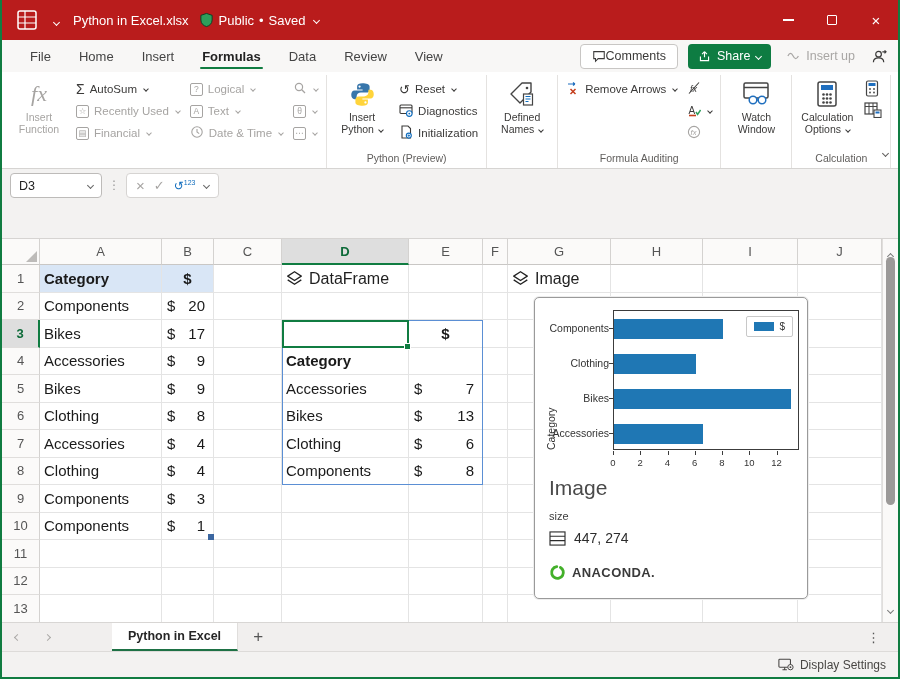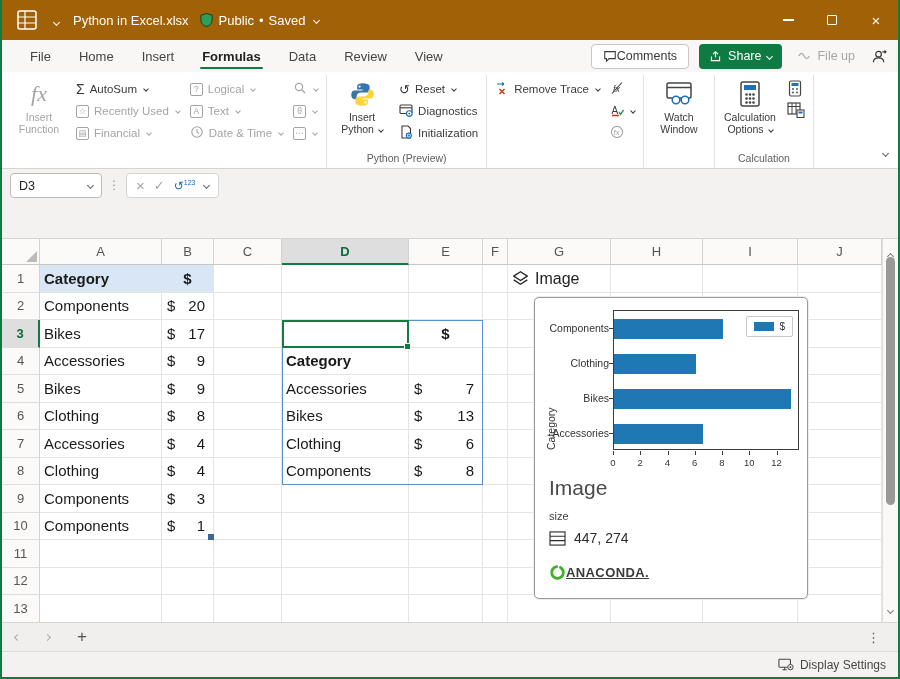--- a/index.html
+++ b/index.html
@@ -2,21 +2,21 @@
 <html><head>
 <meta charset="utf-8">
 <style>
   * { margin:0; padding:0; box-sizing:border-box; }
   body { font-family:"Liberation Sans", sans-serif; background:#e8e8e8; }
   #app { position:relative; width:900px; height:679px; background:#F3F2F1;
          border-left:2px solid #107C41; border-right:2px solid #107C41; border-bottom:2px solid #107C41;
          overflow:hidden; }
 
   
-  .titlebar { height:40px; background:#a16207; display:flex; align-items:center; color:#fff; padding:0 0 0 14px; }
+  .titlebar { height:40px; background:#b91c1c; display:flex; align-items:center; color:#fff; padding:0 0 0 14px; }
   .excel-logo { width:22px; height:22px; display:flex; align-items:center; justify-content:center; }
   .qat-chev { margin:0 14px 0 16px; }
   .chev { display:inline-block; width:5px; height:5px; border-right:1.4px solid currentColor; border-bottom:1.4px solid currentColor; transform:rotate(45deg); }
   .chev.up { transform:rotate(225deg); }
   .chev.left { transform:rotate(135deg); }
   .chev.right { transform:rotate(-45deg); }
   .doc-title { font-size:13px; margin-right:10px; }
   .privacy { display:flex; align-items:center; gap:5px; font-size:13px; }
   .privacy .chev { margin-left:4px; }
   .win-controls { margin-left:auto; display:flex; height:40px; }
@@ -107,21 +107,21 @@
   .ytick { position:absolute; width:4px; height:1px; background:#3c3c3c; }
   .xtick { position:absolute; width:1px; height:4px; background:#3c3c3c; }
   .xtick-label { position:absolute; font-size:9.5px; color:#333; transform:translateX(-50%); }
   .chart-ylabel { position:absolute; left:2px; top:4px; height:140px; display:flex; align-items:center; writing-mode:vertical-rl; transform:rotate(180deg); font-size:10.5px; color:#333; }
   .legend { position:absolute; right:5px; top:5px; border:1px solid #C8C8C8; border-radius:2px; background:#fff; display:flex; align-items:center; gap:5px; padding:4px 7px; }
   .legend .swatch { width:20px; height:9px; }
   .legend .ltext { font-size:10px; color:#333; }
   .img-heading { position:absolute; left:14px; top:178px; font-size:21px; color:#4a4a4a; }
   .img-sizelabel { position:absolute; left:14px; top:212px; font-size:11px; color:#3c3c3c; }
   .img-sizerow { position:absolute; left:14px; top:232px; display:flex; align-items:center; gap:8px; font-size:14px; color:#2c2c2c; }
-  .img-brand { position:absolute; left:14px; top:266px; display:flex; align-items:center; font-size:13px; font-weight:bold; letter-spacing:0.4px; color:#3A3A3A;text-decoration:underline; }
+  .img-brand { position:absolute; left:14px; top:266px; display:flex; align-items:center; gap:6px; font-size:13px; font-weight:bold; letter-spacing:0.4px; color:#3A3A3A; }
 
   
   .vscroll { position:absolute; left:880px; top:0; width:16px; height:384px; background:#FAF9F8; border-left:1px solid #E0DEDC; }
   .varrow { position:absolute; left:5px; color:#7a7a7a; }
   .vthumb { position:absolute; left:3px; width:9px; border-radius:5px; background:#9B9998; }
 
   
   .tabbar { height:29px; background:#F1EFEE; border-top:1px solid #D8D6D4; display:flex; align-items:stretch; }
   .tnav { width:30px; display:flex; align-items:center; justify-content:center; color:#ABA9A7; }
   .sheet-tab { margin-left:50px; background:#fff; display:flex; align-items:center; padding:0 16px; font-size:12.5px; font-weight:bold; color:#262626; border-bottom:2.5px solid #1E7145; border-right:1px solid #E0DEDC; }
@@ -187,21 +187,21 @@
         <svg width="13" height="13" viewBox="0 0 16 16">
             <path d="M8 9 V2 M8 2 L5 5 M8 2 l3 3 M3 8 v5 h10 V8" fill="none" stroke="#fff" stroke-width="1.4"></path>
           </svg>
         <span>Share</span>
         <span class="chev"></span>
       </div>
       <div class="btn-catchup">
         <svg width="14" height="10" viewBox="0 0 16 10">
             <path d="M1 5 q3 -6 6 0 q3 6 6 0" fill="none" stroke="#A8A6A4" stroke-width="1.4"></path>
           </svg>
-        <span>File up</span>
+        <span>Insert up</span>
       </div>
       <div class="people-btn">
         <svg width="17" height="15" viewBox="0 0 18 16">
             <circle cx="8" cy="5.5" r="3" fill="none" stroke="#3b3a39" stroke-width="1.3"></circle>
             <path d="M2.5 14 c0-3 2.5-4.5 5.5-4.5 s5.5 1.5 5.5 4.5" fill="none" stroke="#3b3a39" stroke-width="1.3"></path>
             <path d="M12 3 l4 0 m-1.6-1.6 L16 3 l-1.6 1.6" fill="none" stroke="#3b3a39" stroke-width="1.2"></path>
           </svg>
       </div>
     </div>
   </div>
@@ -308,27 +308,44 @@
                   <path d="M9.8 9.4 v2.4 M8.6 10.6 h2.4" stroke="#0F6CBD" stroke-width="0.9"></path>
                 </svg></span>
               <span class="rtext">Initialization</span>
             </div>
           </div>
         </div>
         <div class="rlabel">Python (Preview)</div>
       </div>
       <div class="rgroup">
         <div class="ritems">
+          <div class="rbig">
+            <span class="ricon">
+              <svg width="26" height="26" viewBox="0 0 26 26">
+                <path d="M13 2 h9 v9 L11 22 l-9-9 Z" fill="none" stroke="#444" stroke-width="1.4" stroke-linejoin="round"></path>
+                <circle cx="18" cy="7" r="1.3" fill="#444"></circle>
+                <rect x="14.5" y="13" width="9" height="11" fill="#fff" stroke="#444" stroke-width="1.2"></rect>
+                <path d="M16.5 15.5 h5 M16.5 18 h5 M16.5 20.5 h3" stroke="#0F6CBD" stroke-width="1.1"></path>
+              </svg>
+            </span>
+            <div class="rlline">Defined</div>
+            <div class="rlline">Names <span class="chev"></span></div>
+          </div>
+        </div>
+        <div class="rlabel"></div>
+      </div>
+      <div class="rgroup">
+        <div class="ritems">
           <div class="rcol">
             <div class="ritem">
               <span class="ricon-s"><svg class="mi" viewBox="0 0 14 14">
                   <path d="M2 3 h7 M9 3 l-2-1.5 M9 3 l-2 1.5" stroke="#1F6FBF" stroke-width="1.1" fill="none"></path>
                   <path d="M4.5 8 l5 5 M9.5 8 l-5 5" stroke="#C43E1C" stroke-width="1.5"></path>
                 </svg></span>
-              <span class="rtext">Remove Trace</span>
+              <span class="rtext">Remove Arrows</span>
               <span class="chev"></span>
             </div>
           </div>
           <div class="rcol">
             <div class="ritem">
               <span class="ricon-s"><svg class="mi" viewBox="0 0 14 14">
                   <text x="3" y="11" font-size="9" font-style="italic" fill="currentColor">fx</text>
                   <path d="M2 12.5 L12 1.5" stroke="currentColor" stroke-width="1.1"></path>
                 </svg></span>
             </div>
@@ -341,20 +358,21 @@
               <span class="chev"></span>
             </div>
             <div class="ritem dis">
               <span class="ricon-s"><svg class="mi" viewBox="0 0 14 14">
                   <circle cx="7" cy="7" r="5.6" fill="none" stroke="currentColor" stroke-width="1.1"></circle>
                   <text x="3.6" y="10" font-size="7.5" font-style="italic" fill="currentColor">fx</text>
                 </svg></span>
             </div>
           </div>
         </div>
+        <div class="rlabel">Formula Auditing</div>
       </div>
       <div class="rgroup">
         <div class="ritems">
           <div class="rbig">
             <span class="ricon">
               <svg width="30" height="28" viewBox="0 0 30 28">
                 <rect x="3" y="3" width="24" height="15" rx="1.5" fill="none" stroke="#444" stroke-width="1.5"></rect>
                 <path d="M3 7.5 h24" stroke="#444" stroke-width="1.5"></path>
                 <circle cx="12" cy="20" r="3.8" fill="#fff" stroke="#1F6FBF" stroke-width="1.5"></circle>
                 <circle cx="21" cy="20" r="3.8" fill="#fff" stroke="#1F6FBF" stroke-width="1.5"></circle>
@@ -656,20 +674,27 @@
           <div class="cell" style="width: 84px;"></div>
         </div>
       </div>
 
     <div class="overlay spill-border" style="left:280px; top:81px; width:201px; height:165px;"></div>
     <div class="overlay active-cell" style="left:280px; top:81px; width:127px; height:27.5px;">
       <div class="fill-handle"></div>
     </div>
     <div class="overlay ref-corner" style="left:206px; top:295px;"></div>
 
+    <div class="overlay card-label" style="left:284px; top:26px;">
+      <svg width="17" height="17" viewBox="0 0 20 20">
+          <path d="M10 2 L18 7.2 L10 12.4 L2 7.2 Z" fill="none" stroke="#222" stroke-width="1.5" stroke-linejoin="round"></path>
+          <path d="M2 11.6 L10 16.8 L18 11.6" fill="none" stroke="#222" stroke-width="1.5" stroke-linejoin="round"></path>
+        </svg>
+      <span>DataFrame</span>
+    </div>
 
     <div class="overlay card-label" style="left:510px; top:26px;">
       <svg width="17" height="17" viewBox="0 0 20 20">
           <path d="M10 2 L18 7.2 L10 12.4 L2 7.2 Z" fill="none" stroke="#222" stroke-width="1.5" stroke-linejoin="round"></path>
           <path d="M2 11.6 L10 16.8 L18 11.6" fill="none" stroke="#222" stroke-width="1.5" stroke-linejoin="round"></path>
         </svg>
       <span>Image</span>
     </div>
 
     <div class="image-card">
@@ -732,20 +757,21 @@
     </div>
   </div>
 
   <div class="tabbar">
     <div class="tnav">
         <span class="chev left"></span>
       </div>
     <div class="tnav">
         <span class="chev right"></span>
       </div>
+    <div class="sheet-tab">Python in Excel</div>
     <div class="add-sheet">+</div>
     <div class="tab-more">⋮</div>
   </div>
 
   <div class="statusbar">
     <div class="disp-settings">
       <svg width="16" height="13" viewBox="0 0 18 14">
           <rect x="1" y="1" width="13" height="9" rx="1" fill="none" stroke="#484644" stroke-width="1.2"></rect>
           <path d="M5 13 h5 M7.5 10 v3" stroke="#484644" stroke-width="1.2"></path>
           <circle cx="14" cy="10" r="3" fill="#F3F2F1" stroke="#484644" stroke-width="1.1"></circle>

